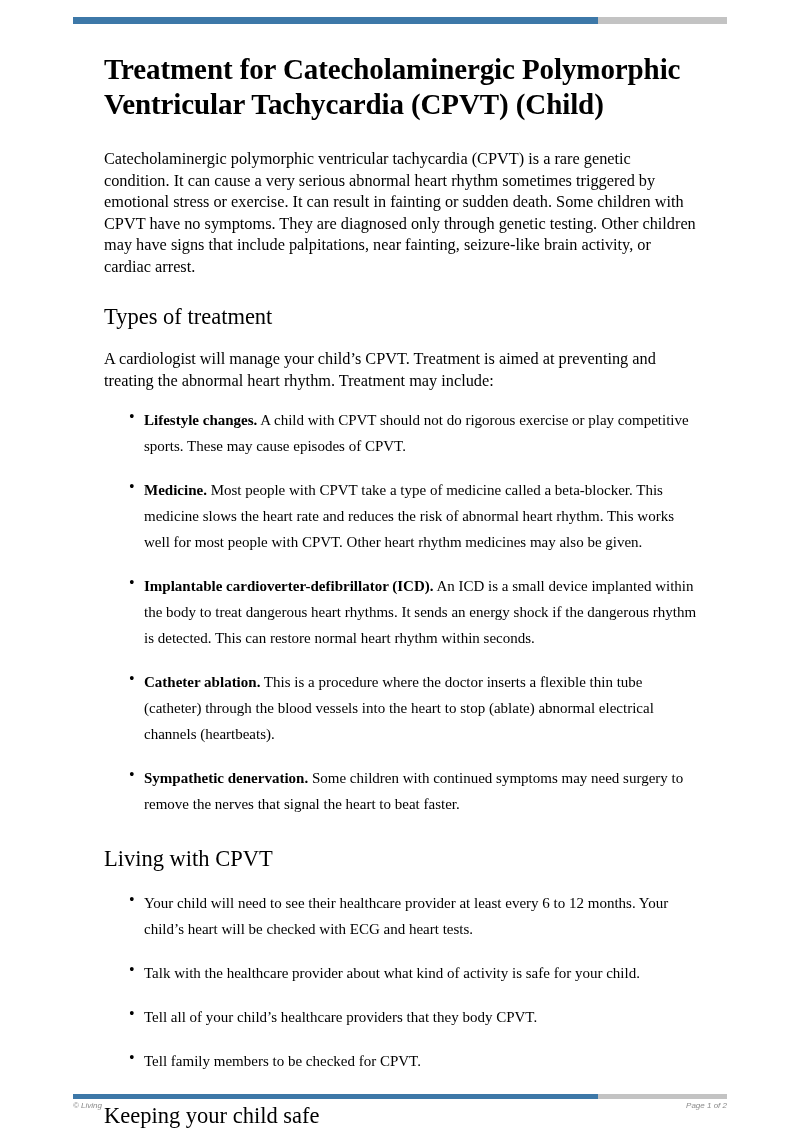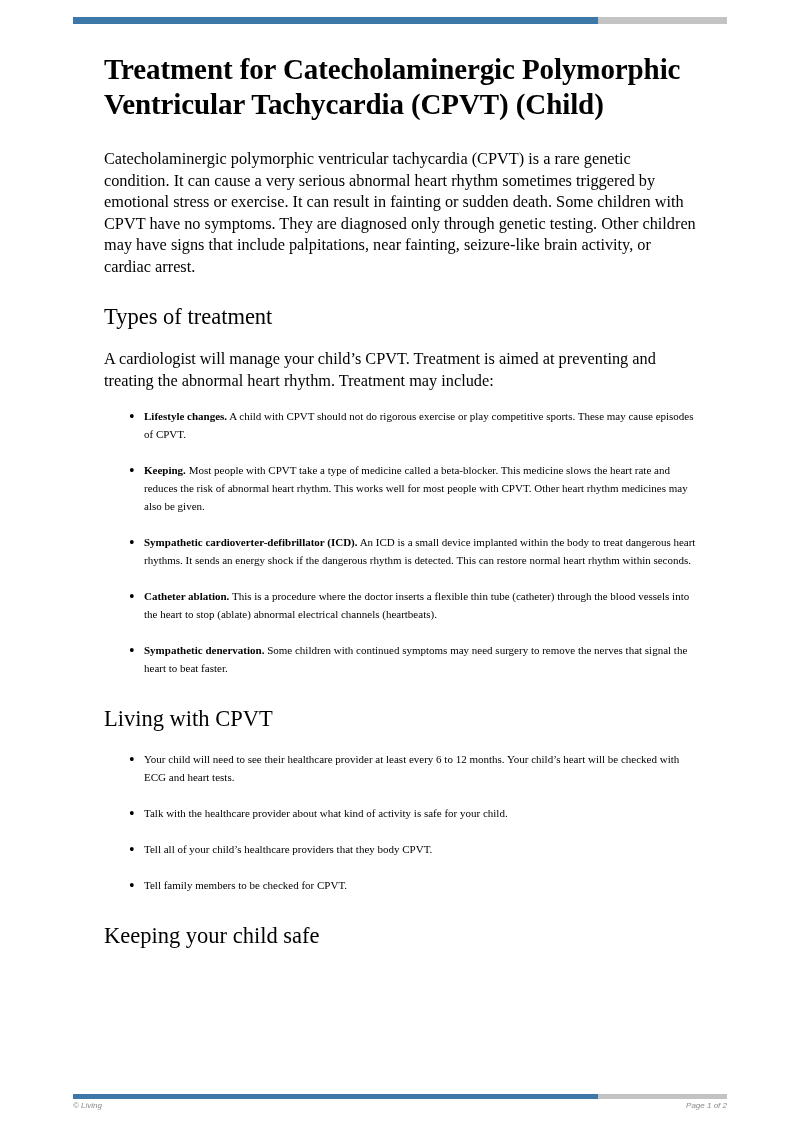--- a/index.html
+++ b/index.html
@@ -72,22 +72,22 @@
   h2.section.tight { margin-top: 28px; }
 
   ul.bullets {
     list-style: none;
     margin: 14px 0 0 0;
     padding: 0;
   }
   ul.bullets > li {
     position: relative;
     padding-left: 40px;
-    font-size: 11px;
-    line-height: 18px;
+    font-size: 15px;
+    line-height: 26px;
     margin-bottom: 18px;
     margin-top: 16px;
   }
   ul.bullets > li:last-child { margin-bottom: 0; }
   ul.bullets > li::before {
     content: "\2022";
     position: absolute;
     left: 25px;
     top: -1px;
     font-size: 16px;
@@ -130,24 +130,24 @@
 
     <h2 class="section">Types of treatment</h2>
 
     <p class="body-para">A cardiologist will manage your child’s CPVT. Treatment is aimed at preventing and treating the abnormal heart rhythm. Treatment may include:</p>
 
     <ul class="bullets">
       <li>
         <span class="lead">Lifestyle changes.</span><span> A child with CPVT should not do rigorous exercise or play competitive sports. These may cause episodes of CPVT.</span>
       </li>
       <li>
-        <span class="lead">Keeping.</span><span> Most people with CPVT take a type of medicine called a beta-blocker. This medicine slows the heart rate and reduces the risk of abnormal heart rhythm. This works well for most people with CPVT. Other heart rhythm medicines may also be given.</span>
+        <span class="lead">Medicine.</span><span> Most people with CPVT take a type of medicine called a beta-blocker. This medicine slows the heart rate and reduces the risk of abnormal heart rhythm. This works well for most people with CPVT. Other heart rhythm medicines may also be given.</span>
       </li>
       <li>
-        <span class="lead">Sympathetic cardioverter-defibrillator (ICD).</span><span> An ICD is a small device implanted within the body to treat dangerous heart rhythms. It sends an energy shock if the dangerous rhythm is detected. This can restore normal heart rhythm within seconds.</span>
+        <span class="lead">Implantable cardioverter-defibrillator (ICD).</span><span> An ICD is a small device implanted within the body to treat dangerous heart rhythms. It sends an energy shock if the dangerous rhythm is detected. This can restore normal heart rhythm within seconds.</span>
       </li>
       <li>
         <span class="lead">Catheter ablation.</span><span> This is a procedure where the doctor inserts a flexible thin tube (catheter) through the blood vessels into the heart to stop (ablate) abnormal electrical channels (heartbeats).</span>
       </li>
       <li>
         <span class="lead">Sympathetic denervation.</span><span> Some children with continued symptoms may need surgery to remove the nerves that signal the heart to beat faster.</span>
       </li>
     </ul>
 
     <h2 class="section tight">Living with CPVT</h2>

